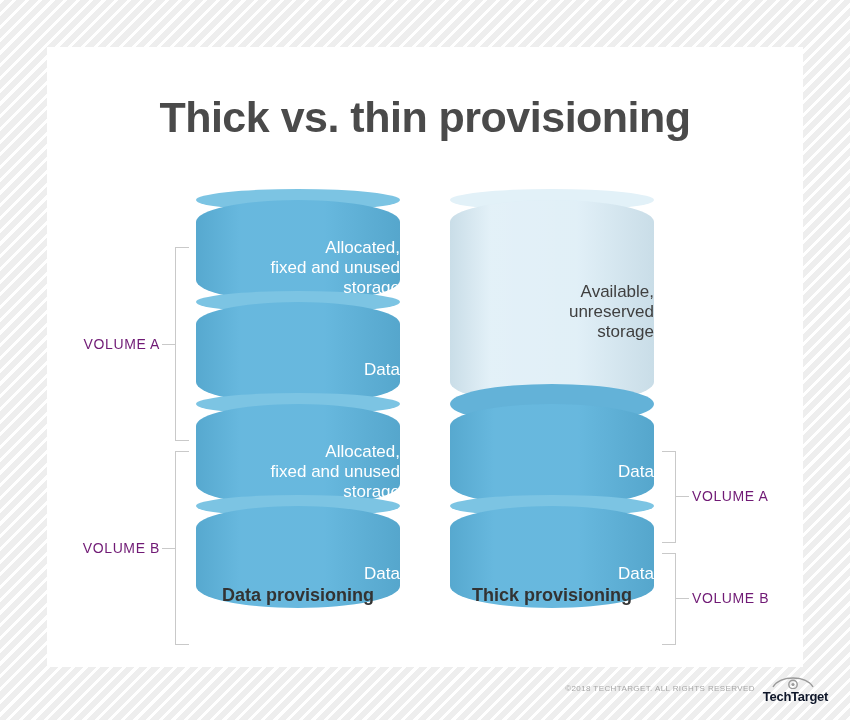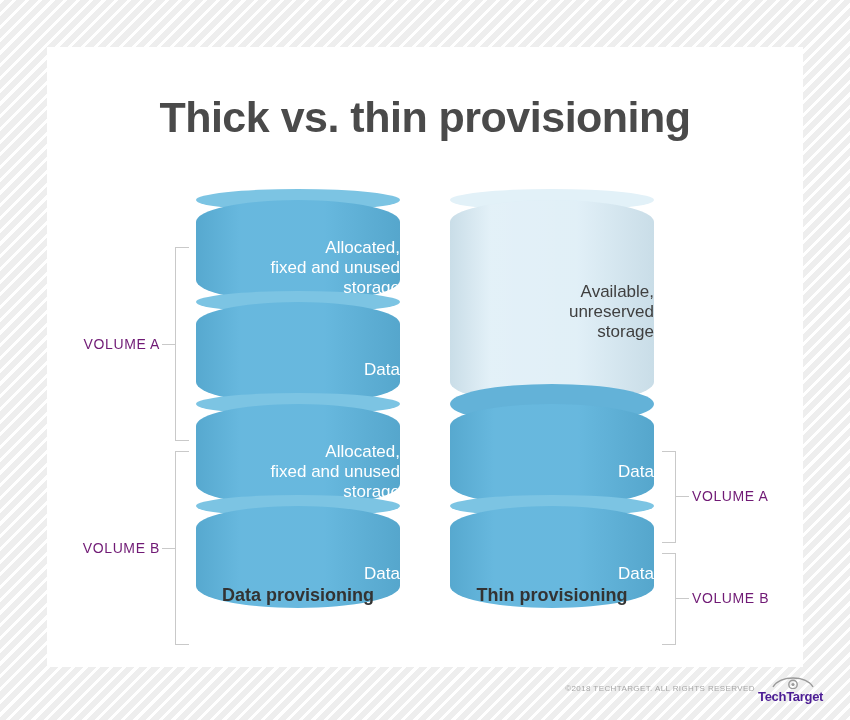--- a/index.html
+++ b/index.html
@@ -205,24 +205,24 @@
     left: 14px;
     top: 0;
     width: 42px;
     height: 15px;
   }
   .logo .name {
     position: absolute;
     left: 0;
     top: 15px;
     width: 70px;
-    text-align: left;
+    text-align: right;
     font-size: 13px;
     font-weight: bold;
-    color: #4c1d95;
+    color: #0f172a;
     letter-spacing: -0.3px;
     white-space: nowrap;
   }
 </style>
 </head>
 <body>
 
 <div id="stage">
 
   <div class="card">
@@ -302,21 +302,21 @@
 
       <div class="bracket right" style="left:615px; top:404px; height:92px;"></div>
       <div class="bracket-stem" style="left:629px; top:449px;"></div>
       <div class="vol-label" style="left:645px; top:441px;">VOLUME A</div>
 
       <div class="bracket right" style="left:615px; top:506px; height:92px;"></div>
       <div class="bracket-stem" style="left:629px; top:551px;"></div>
       <div class="vol-label" style="left:645px; top:543px;">VOLUME B</div>
 
       <div class="caption caption-thick">Data provisioning</div>
-      <div class="caption caption-thin">Thin provisioning</div>
+      <div class="caption caption-thin">Thick provisioning</div>
 
     </div>
   </div>
 
   <div class="footer">
     <div class="copyright">©2018 TECHTARGET. ALL RIGHTS RESERVED</div>
     <div class="logo">
       <svg class="eye" viewBox="0 0 42 15">
         <path d="M1 13 C 8 1, 34 1, 41 13" fill="none" stroke="#9a9a9a" stroke-width="1.4"></path>
         <circle cx="21" cy="10.5" r="4.2" fill="none" stroke="#9a9a9a" stroke-width="1.4"></circle>

